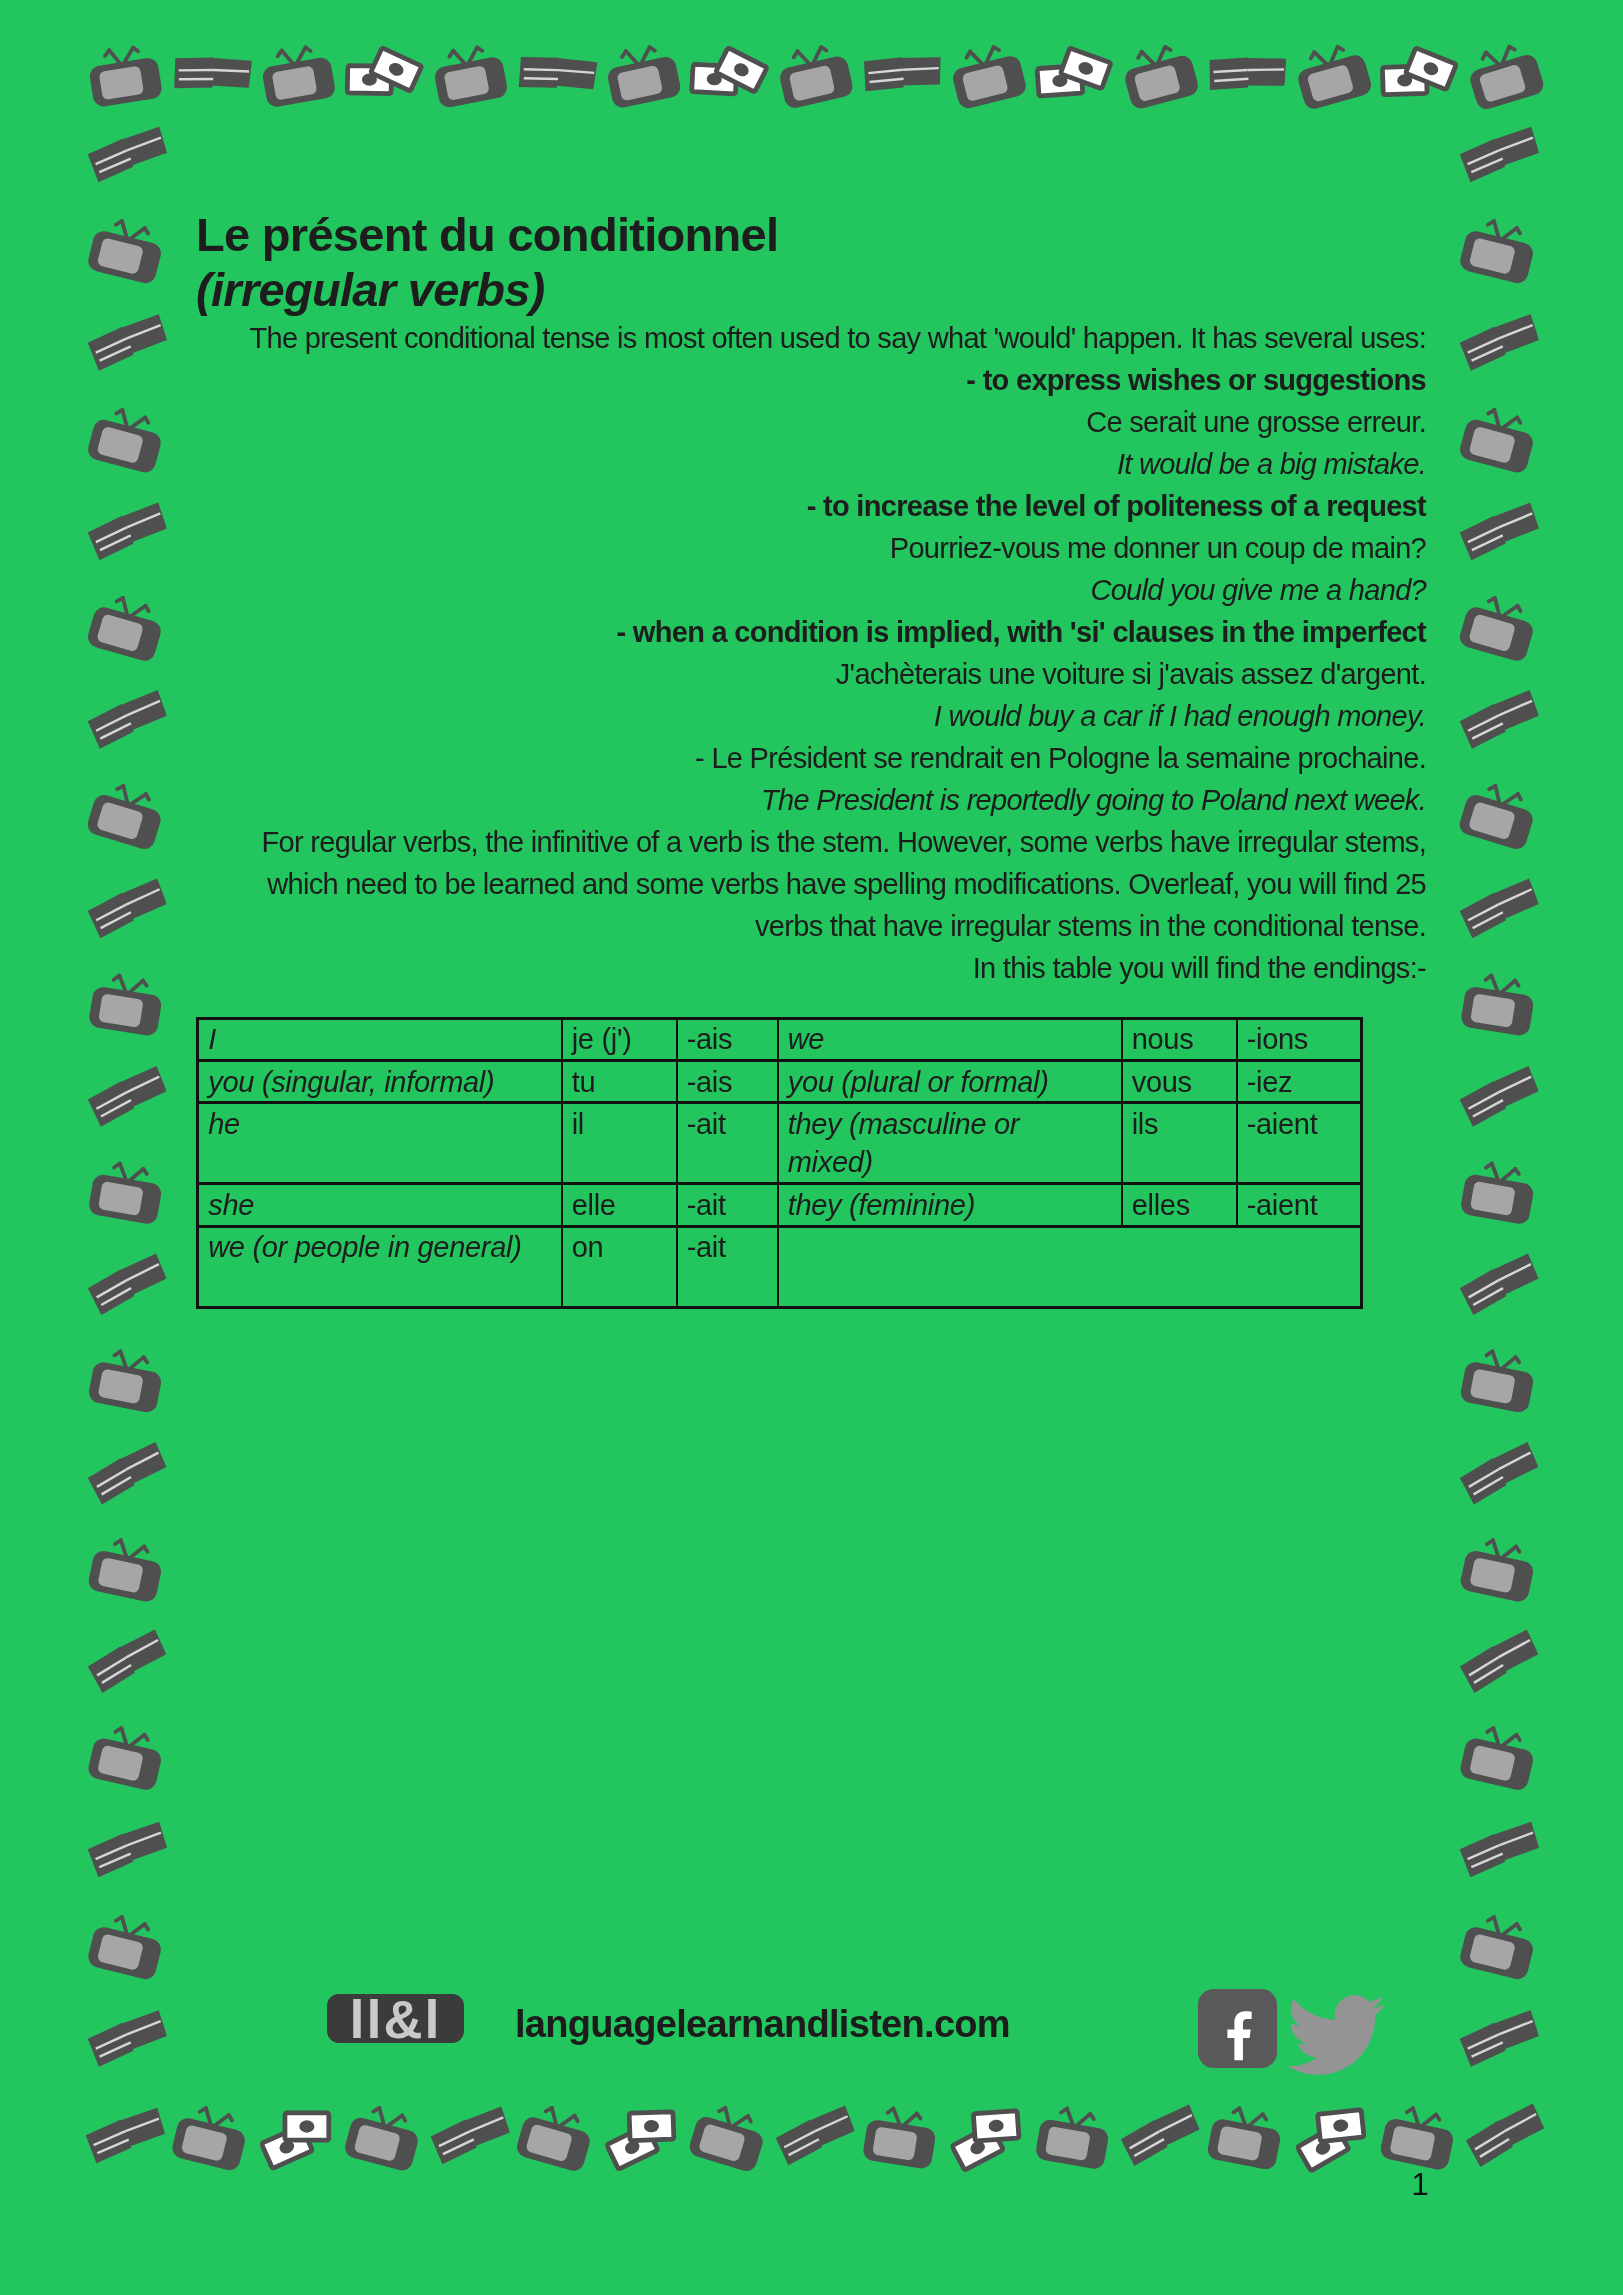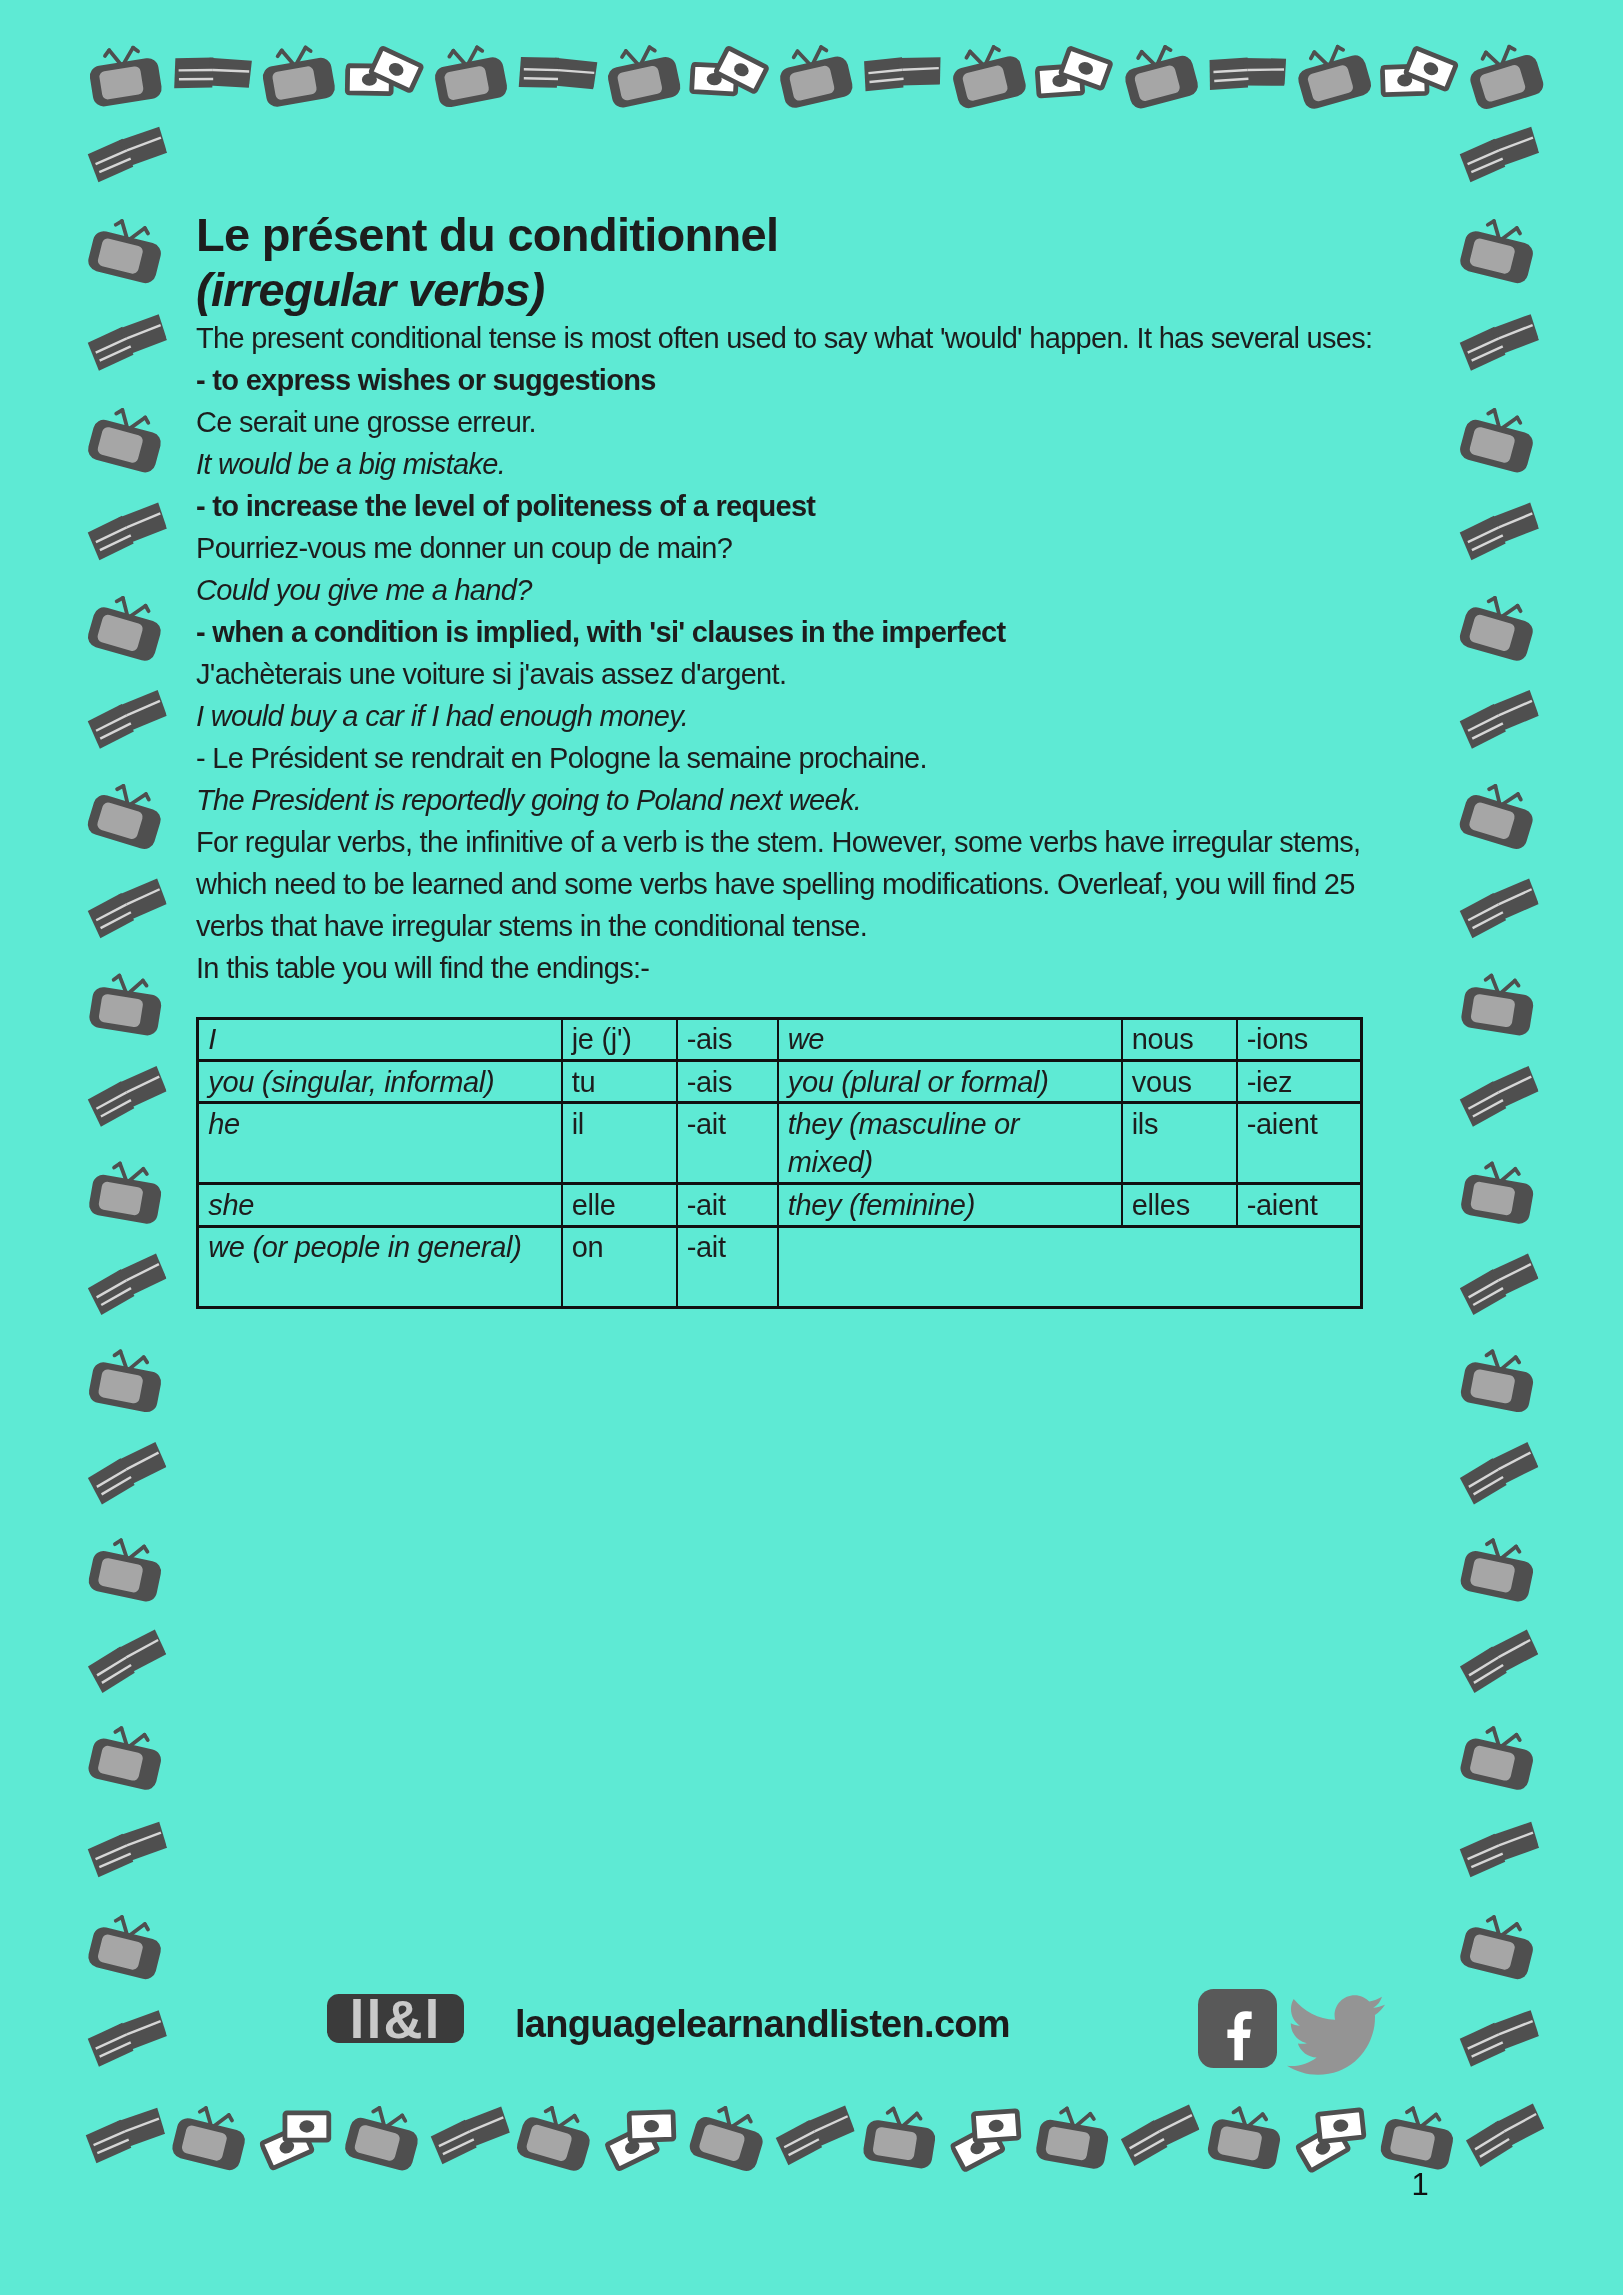--- a/index.html
+++ b/index.html
@@ -1,31 +1,31 @@
 <!DOCTYPE html>
 <html style="--icon: #4f4f4f; --iconl: #a6a6a6; --stripe: #d6d6d6; --text: #1d1d1d; --tableb: #111111; --logobg: #3b3b3b; --logofg: #c9c9c9; --fbcol: #595959; --twcol: #949494;font-size:10.5px"><head>
 <meta charset="utf-8">
 <style>
   html,body{margin:0;padding:0;background:#ffffff;}
-  .page{position:relative;width:1623px;height:2295px;background:#5eead4;overflow:hidden;
+  .page{position:relative;width:1623px;height:2295px;background:#22c55e;overflow:hidden;
         font-family:"Liberation Sans",sans-serif;color:var(--text,#1d1d1d);}
 
   
   .border-row{position:absolute;display:flex;justify-content:space-between;align-items:center;}
   .b-top{left:84px;top:29px;width:1461px;height:90px;}
   .b-bottom{left:84px;top:2091px;width:1461px;height:90px;}
   .border-col{position:absolute;display:flex;flex-direction:column;justify-content:space-between;align-items:center;}
   .b-left{left:79px;top:124px;width:95px;height:1947px;}
   .b-right{left:1451px;top:124px;width:95px;height:1947px;}
   .deco{width:81px;height:63px;flex:0 0 auto;}
 
   
   .content{position:absolute;left:196px;top:207px;width:1230px;
            font-size:29px;line-height:42px;letter-spacing:-0.7px;}
-  .content p{margin:0;}
+  .content p{margin:0;text-align:right;}
   .hdr{display:flex;justify-content:space-between;align-items:flex-start;}
   .title-left{font-size:47px;line-height:55px;font-weight:bold;letter-spacing:-0.7px;}
   .title-left .line2{font-style:italic;}
   .title-right{font-size:41px;line-height:52px;font-weight:bold;font-style:italic;text-align:right;}
   .mt-intro{margin-top:44px;max-width:1230px;}
   .mt-h{margin-top:37px;}
   .mt-ex{margin-top:34px;}
   .mt-big{margin-top:76px;}
   .b{font-weight:bold;}
   .i{font-style:italic;}

